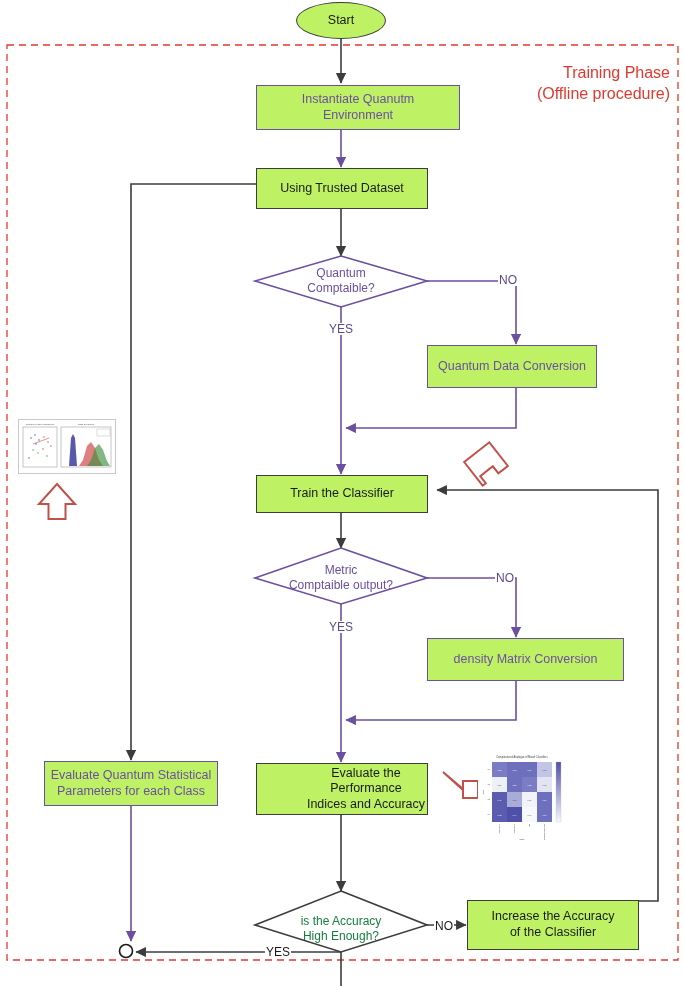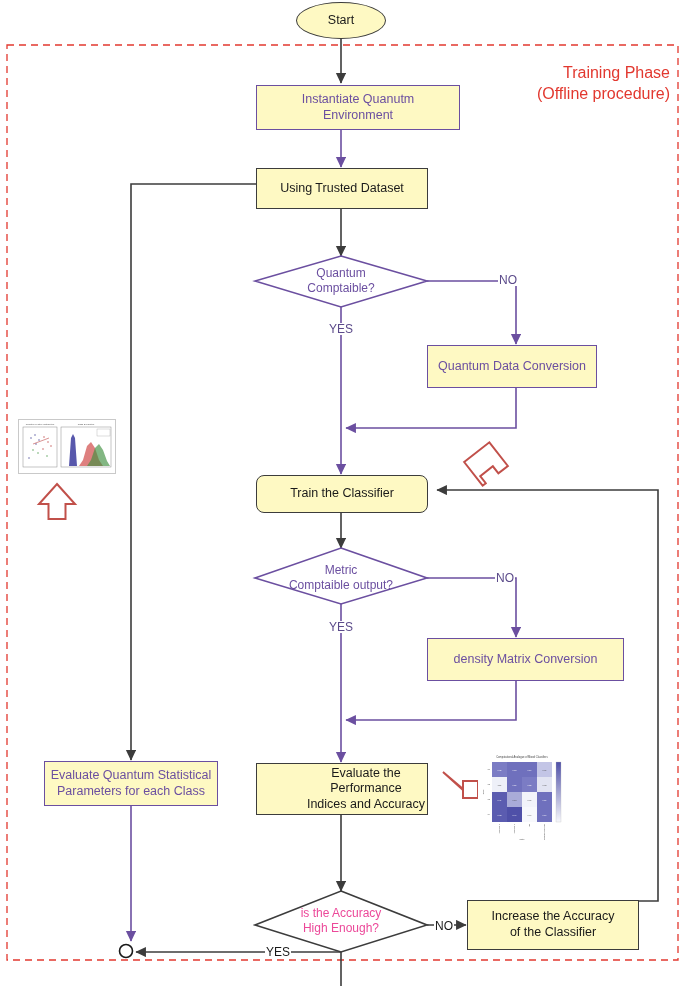--- a/index.html
+++ b/index.html
@@ -21,21 +21,21 @@
     height: 986px;
   }
   .node {
     position: absolute;
     box-sizing: border-box;
     display: flex;
     align-items: center;
     justify-content: center;
     text-align: center;
     line-height: 1.25;
-    background: #fef9c3;
+    background: #bef264;
   }
   .proc {
     border: 1.6px solid #3c3c3c;
     color: #1a1a1a;
     font-size: 12.5px;
   }
   .proc-purple {
     border: 1.6px solid #6b4fa0;
     color: #6b4fa0;
     font-size: 12.5px;
@@ -50,21 +50,21 @@
     position: absolute;
     display: flex;
     align-items: center;
     justify-content: center;
     text-align: center;
     line-height: 1.25;
     font-size: 12px;
     color: #6b4fa0;
     pointer-events: none;
   }
-  .diamond-label.dark { color: #ec4899; }
+  .diamond-label.dark { color: #15803d; margin-top: 8px; }
   .edge-label {
     position: absolute;
     font-size: 12px;
     color: #5b4a8a;
     background: #ffffff;
     padding: 0 1px;
     line-height: 1;
   }
   .edge-label.dark { color: #1a1a1a; }
   .phase-label {
@@ -165,21 +165,21 @@
   <span>
     <span>Quantum</span><br>
     <span>Comptaible?</span>
   </span>
 </div>
 
 <div class="node proc-purple" style="left:427px; top:345px; width:170px; height:43px;">
   <span>Quantum Data Conversion</span>
 </div>
 
-<div class="node proc" style="left:256px; top:475px; width:172px; height:38px;border-radius:8px;">
+<div class="node proc" style="left:256px; top:475px; width:172px; height:38px;">
   <span>Train the Classifier</span>
 </div>
 
 <div class="diamond-label" style="left:268px; top:558px; width:146px; height:40px;">
   <span>
     <span>Metric</span><br>
     <span>Comptaible output?</span>
   </span>
 </div>
 

